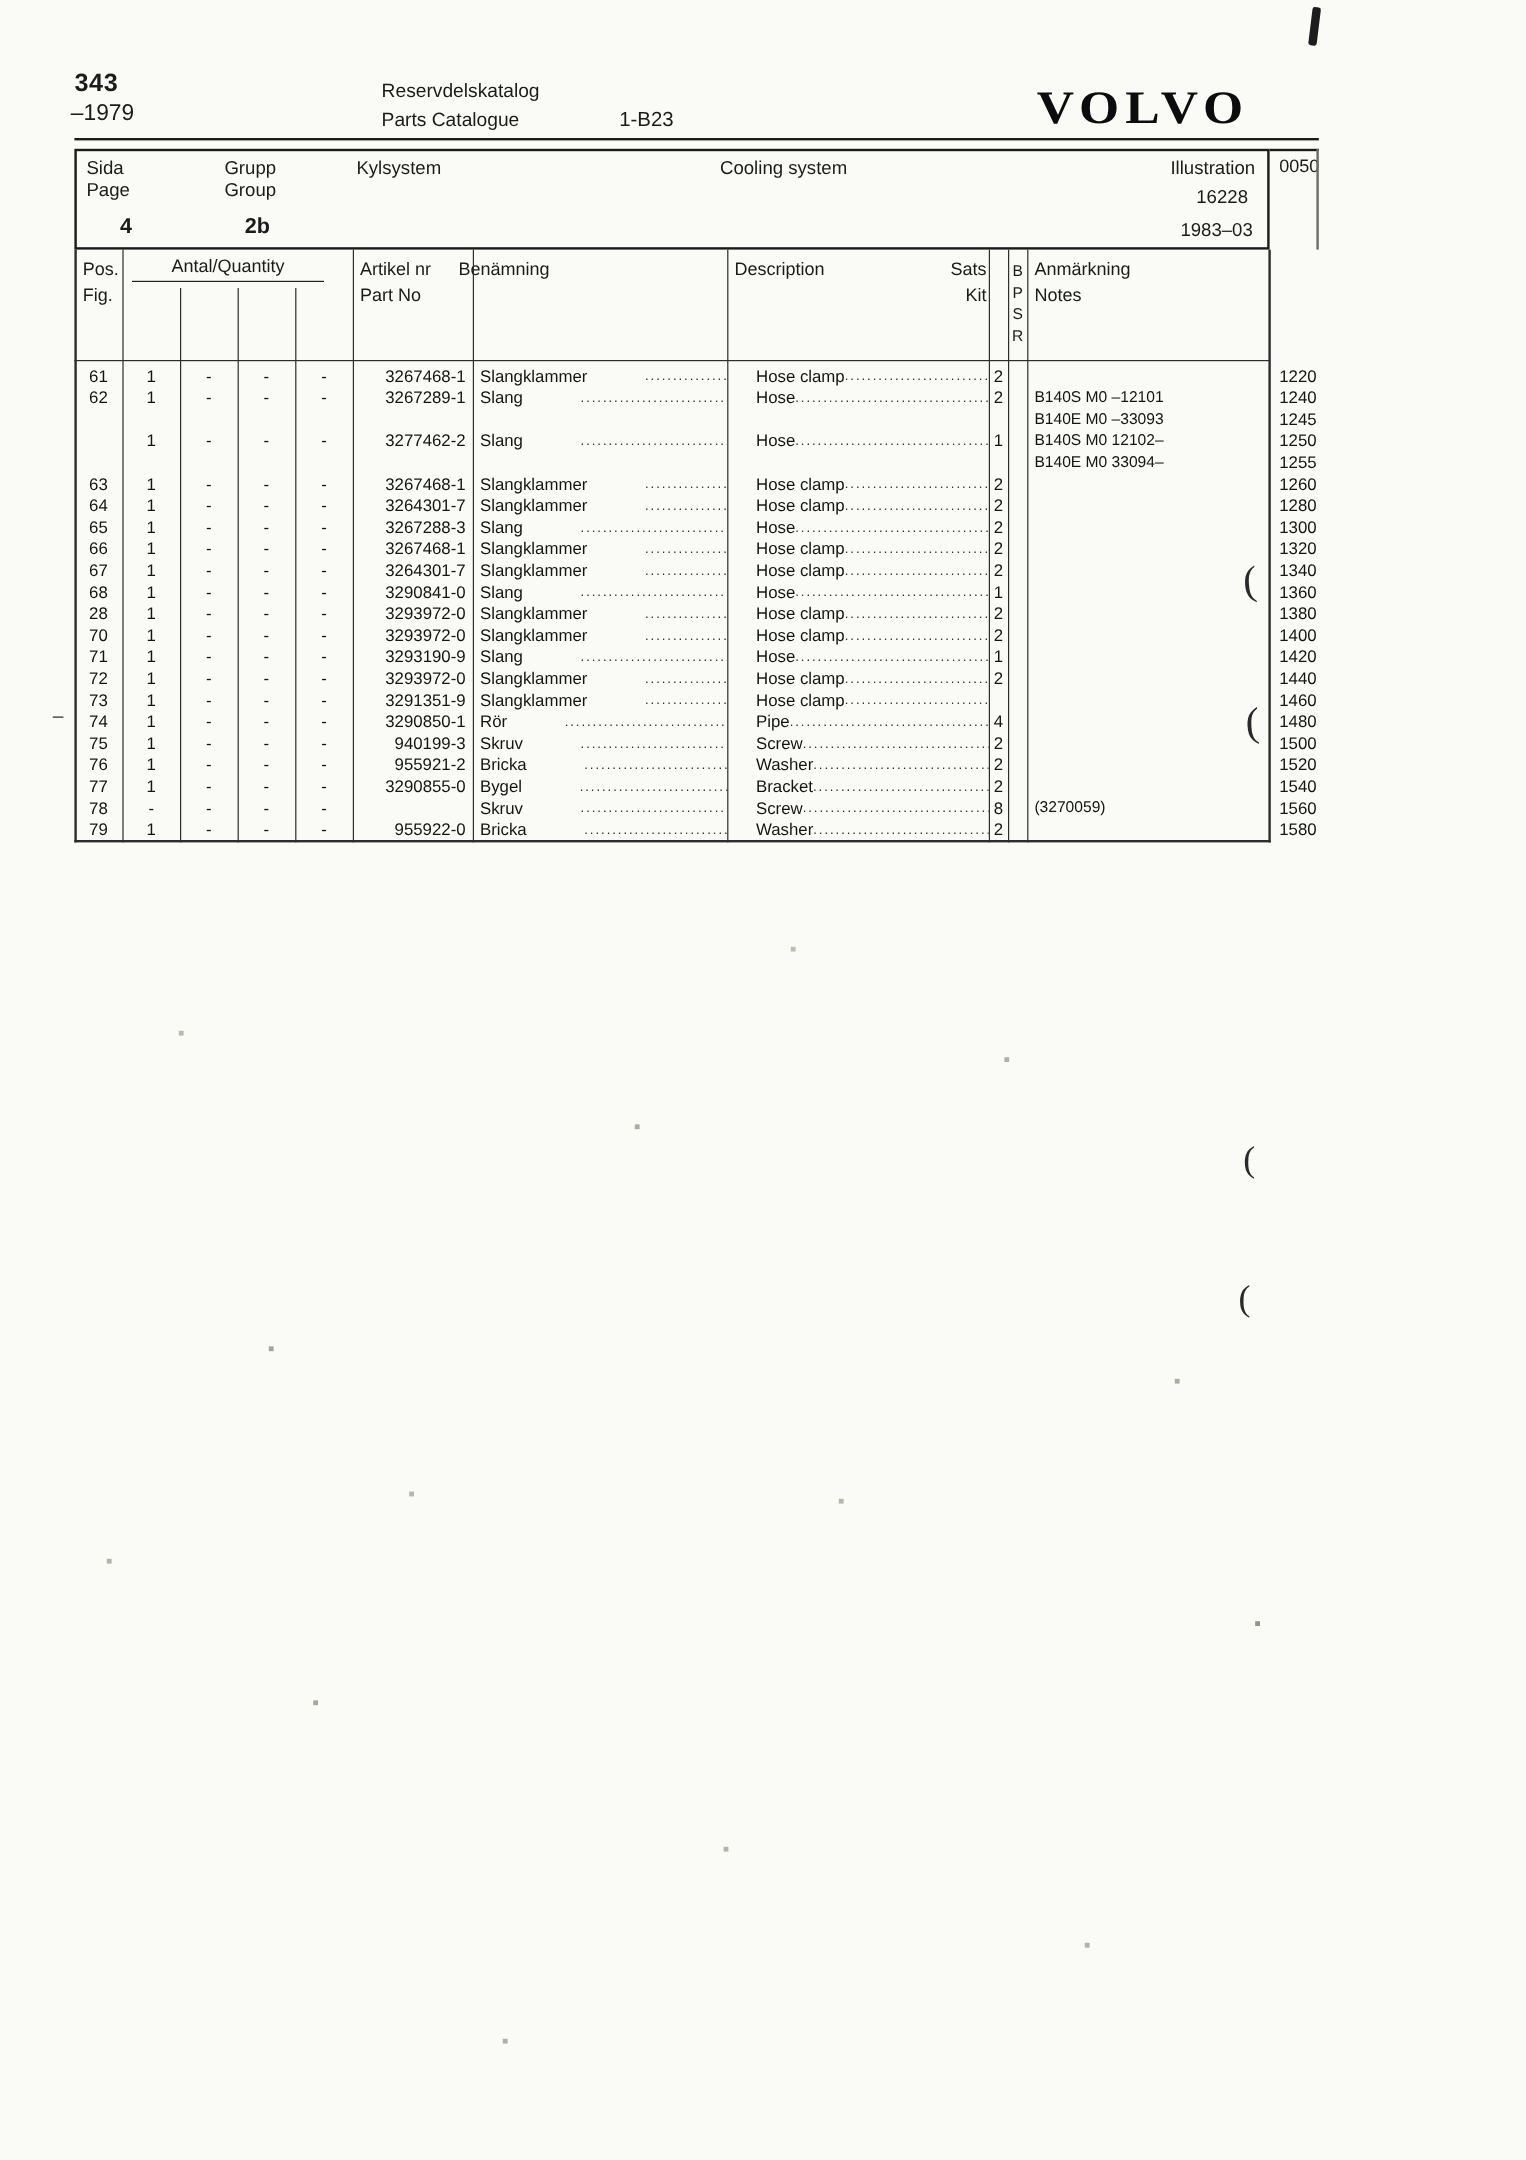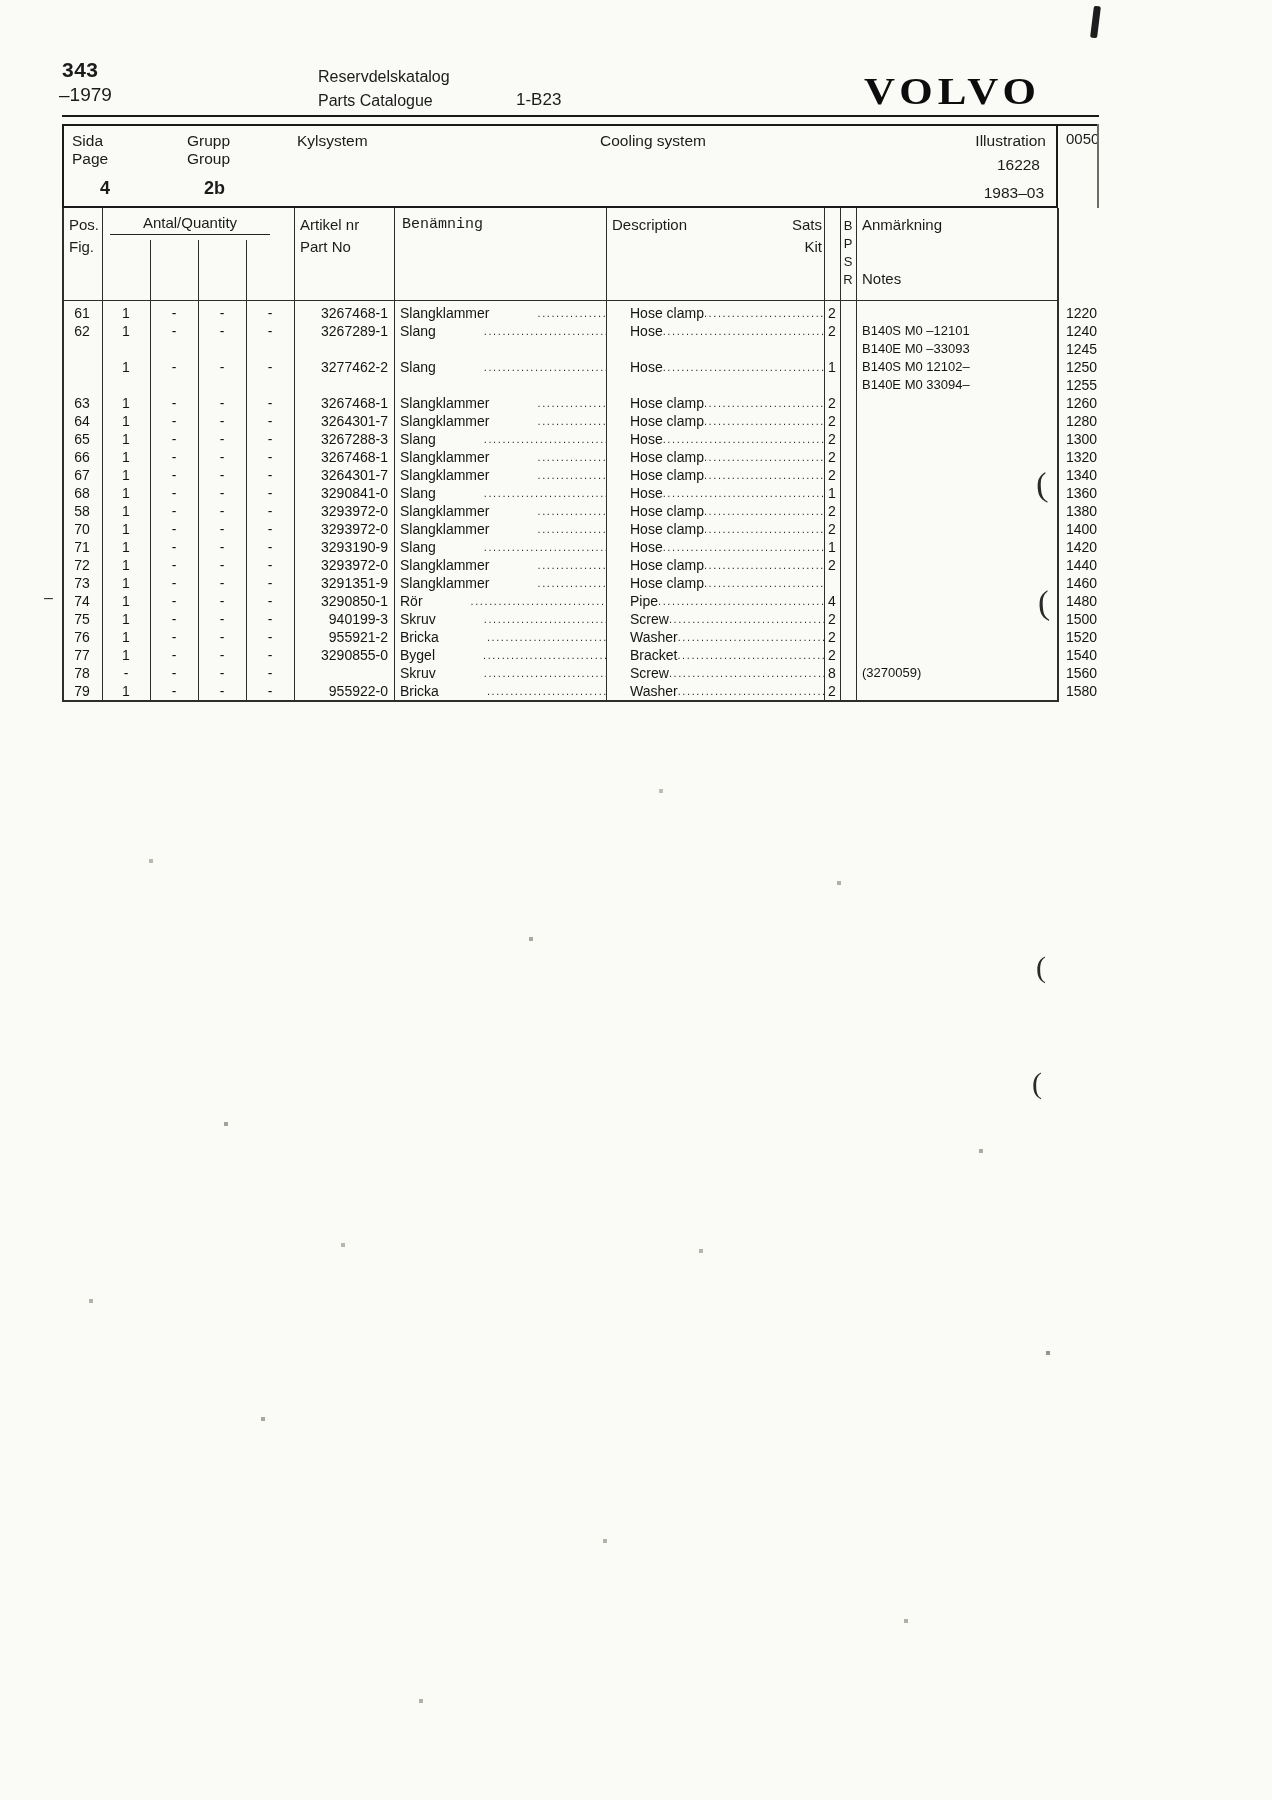--- a/index.html
+++ b/index.html
@@ -46,27 +46,27 @@
   .ptable { left:62px; top:208px; width:1036px; height:494px; }
   .vl { position:absolute; width:1px; background:#2d2d2d; top:0; height:494px; }
   .hl { position:absolute; height:1px; background:#2d2d2d; }
   .vl.b { width:2px; }
   .h  { position:absolute; font-size:15px; white-space:nowrap; }
   .h-pos    { left:7px;   top:8px; }
   .h-fig    { left:7px;   top:30px; }
   .h-antal  { left:48px;  top:6px; width:160px; text-align:center; border-bottom:1.5px solid #222; padding-bottom:3px; }
   .h-art    { left:238px; top:8px; }
   .h-pno    { left:238px; top:30px; }
-  .h-ben    { left:340px; top:8px;font-family:Liberation Mono, monospace; }
+  .h-ben    { left:320px; top:8px; }
   .h-desc   { left:550px; top:8px; }
   .h-sats   { left:698px; top:8px;  width:62px; text-align:right; }
   .h-kit    { left:698px; top:30px; width:62px; text-align:right; }
   .h-bpsr span { position:absolute; left:778px; width:16px; text-align:center; font-size:13px; }
   .h-anm    { left:800px; top:8px; }
-  .h-notes  { left:800px; top:30px;margin-top:32px; }
+  .h-notes  { left:800px; top:30px; }
 
   .tbody { position:absolute; left:0; top:96px; width:1036px; }
   .row  { display:flex; height:18px; align-items:center; font-size:14px; line-height:18px; color:#141414; }
   .c    { flex:none; height:18px; overflow:hidden; }
   .c.pos  { width:40px;  text-align:center; }
   .c.q    { width:48px;  text-align:center; }
   .c.part { width:100px; text-align:right; padding-right:6px; }
   .c.sv   { width:212px; padding-left:6px;gap:48px; }
   .c.en   { width:218px; padding-left:24px; }
   .c.sats { width:16px;  text-align:center; }
@@ -385,21 +385,21 @@
       <span class="txt">Hose</span>
       <span class="dots"></span>
     </span>
     <span class="c sats">1</span>
     <span class="c bpsr"></span>
     <span class="c note"></span>
     <span class="c line">1360</span>
   </div>
 
   <div class="row">
-    <span class="c pos">58</span>
+    <span class="c pos">28</span>
     <span class="c q">1</span>
     <span class="c q">-</span>
     <span class="c q">-</span>
     <span class="c q">-</span>
     <span class="c part">3293972-0</span>
     <span class="c sv leader">
       <span class="txt">Slangklammer</span>
       <span class="dots"></span>
     </span>
     <span class="c en leader">

